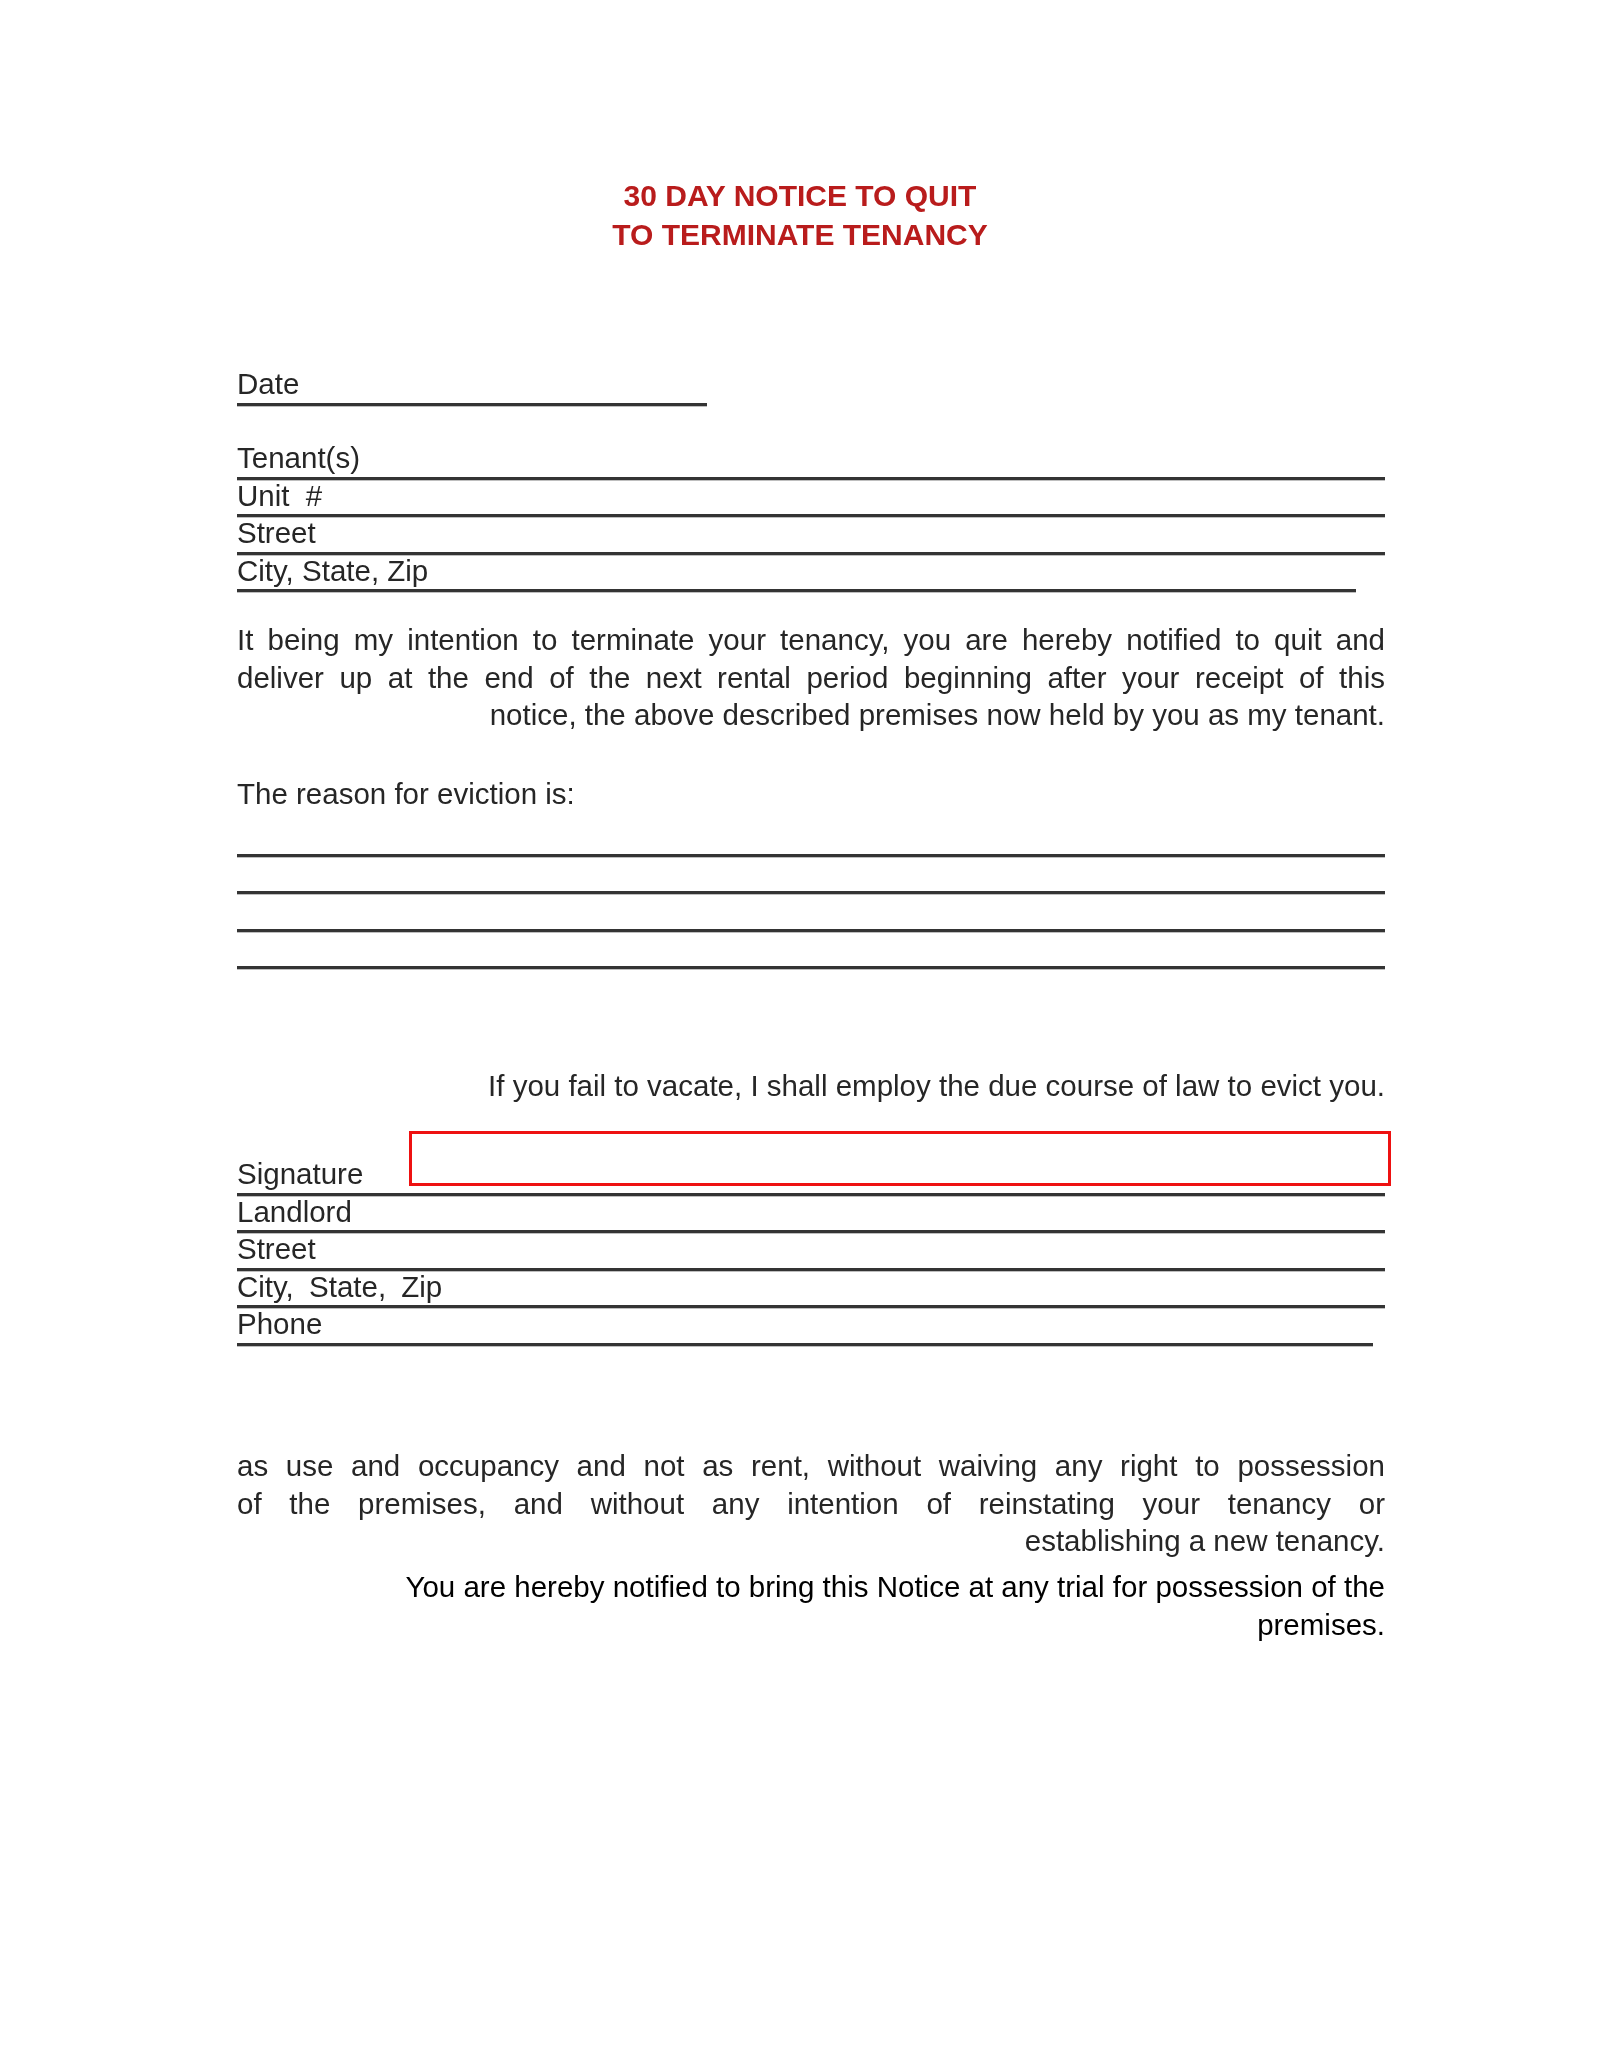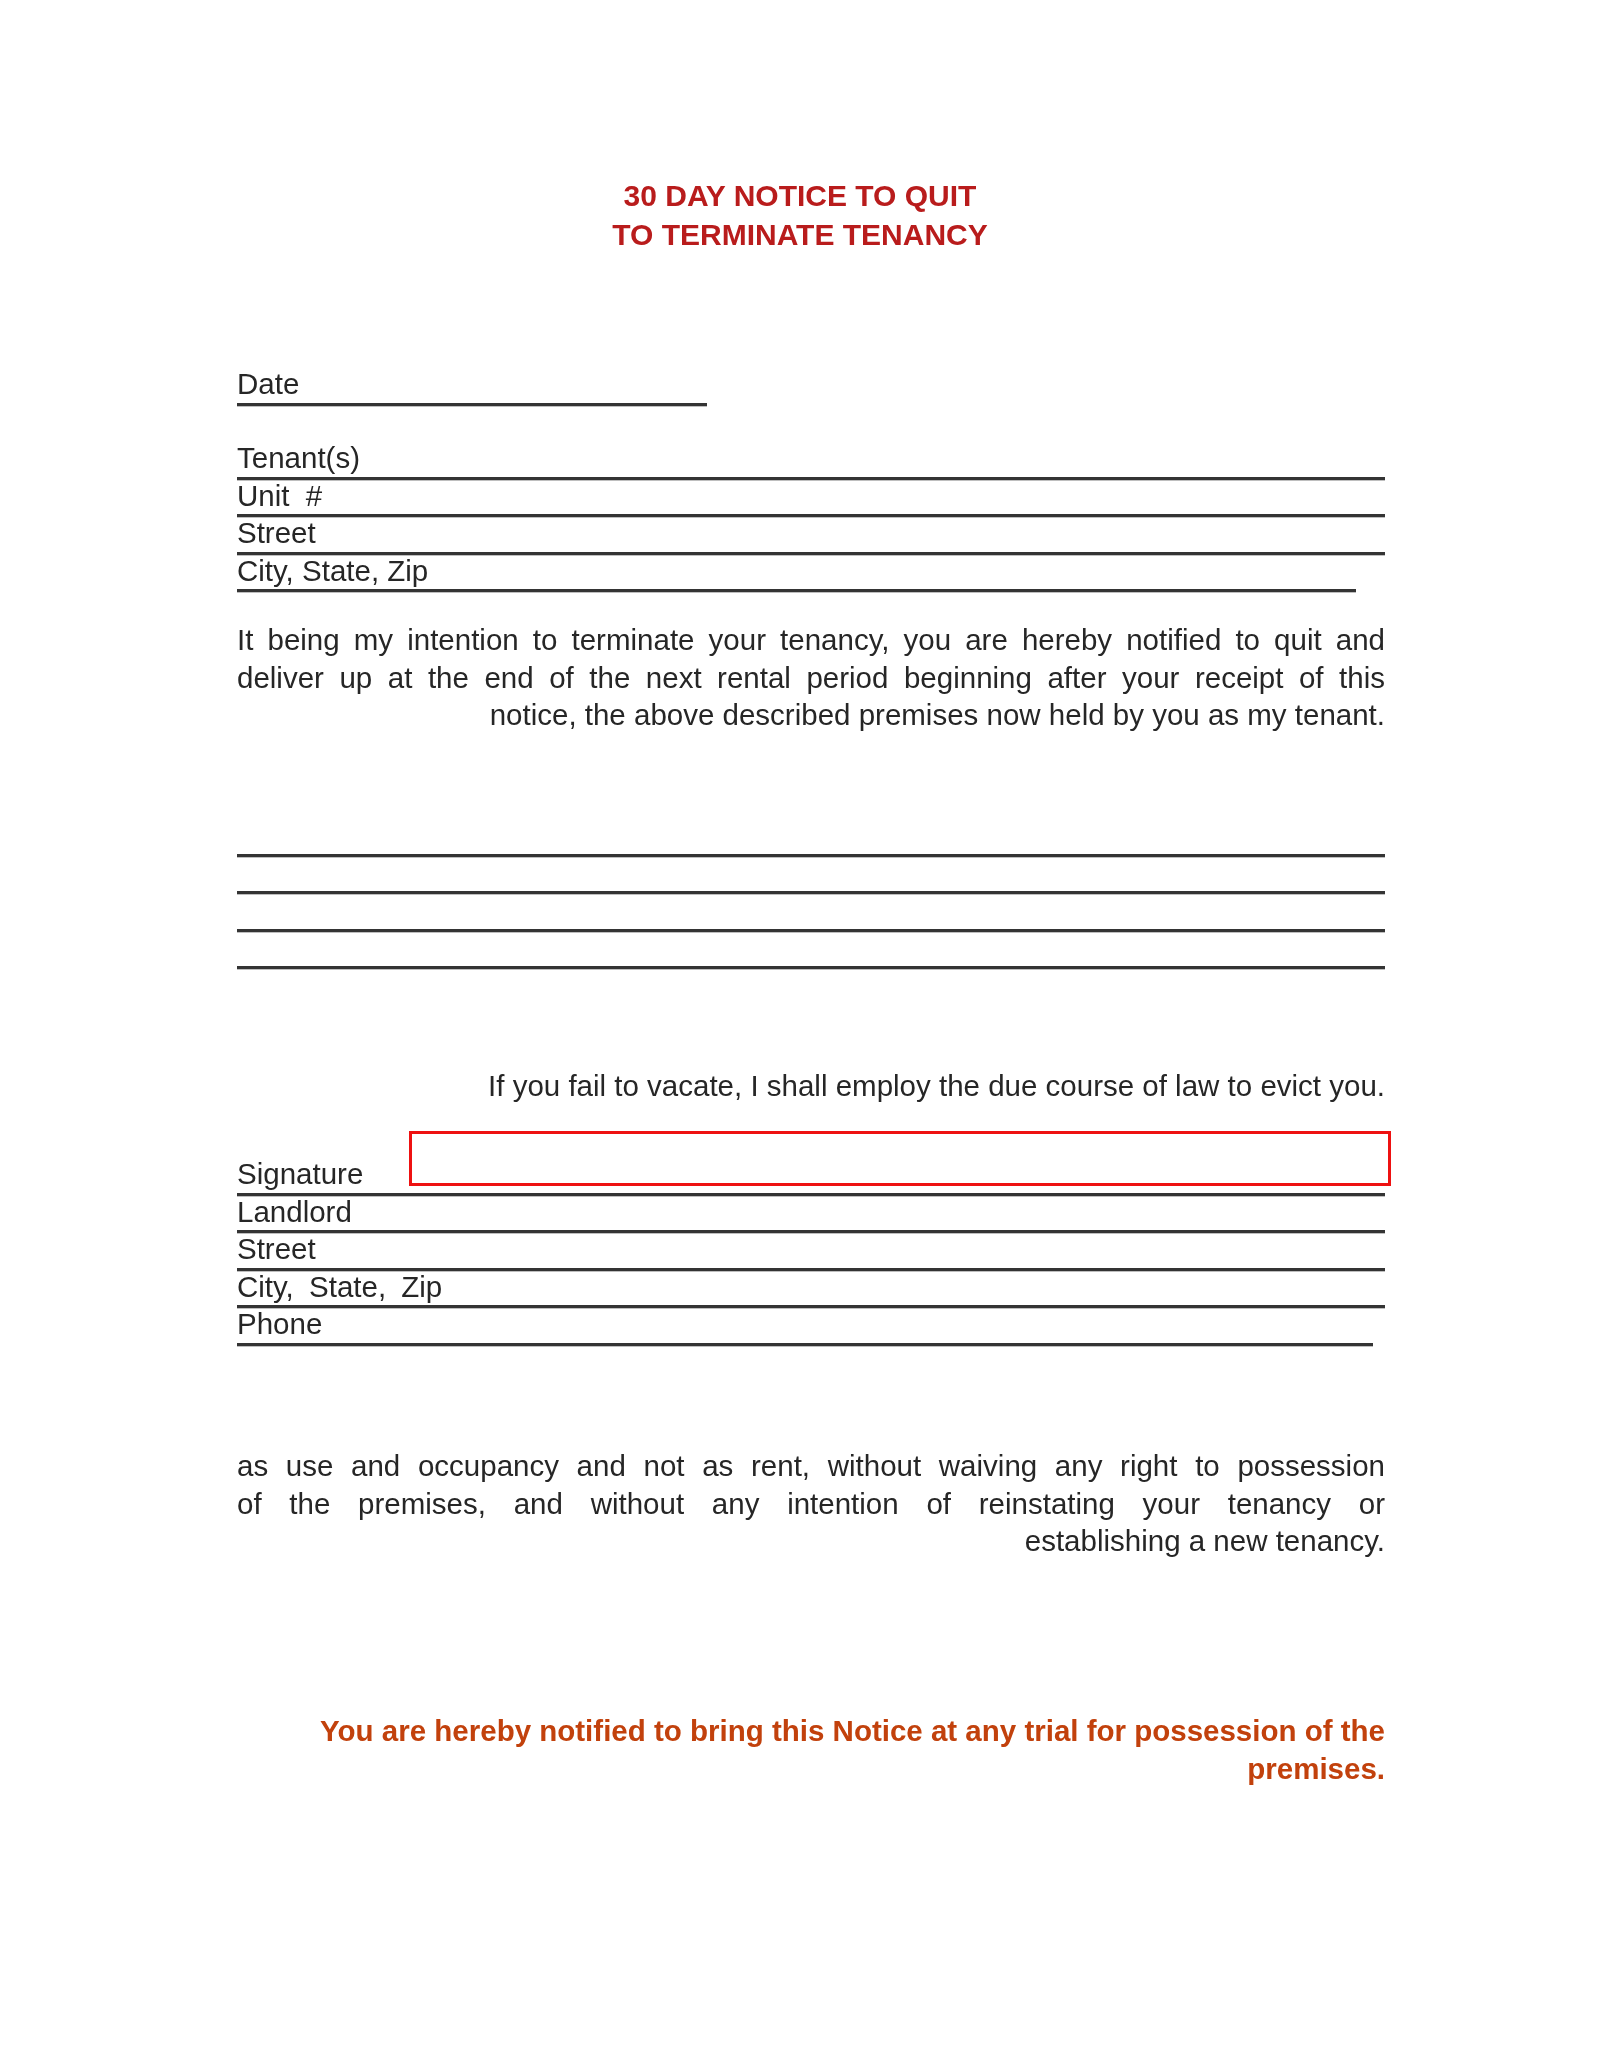--- a/index.html
+++ b/index.html
@@ -79,21 +79,21 @@
   .res-heading {
     top:1405px; left:0; width:1600px;
     text-align:center;
   }
   .res-heading span {
     text-decoration:underline;
     text-underline-offset:7px;
     text-decoration-thickness:2.5px;
   }
   .res-para { top:1447px; }
-  .bold-note { top:1712px; font-weight:700; color:#c2410c; }
+  .bold-note { top:1568px; font-weight:400; color:#000000; }
 </style>
 </head>
 <body>
 
 <div class="page">
 
   <div class="sec doc-title">
     <div>30 DAY NOTICE TO QUIT</div>
     <div>TO TERMINATE TENANCY</div>
   </div>
@@ -121,20 +121,21 @@
       <span class="fill-line trim29"></span>
     </div>
   </div>
 
   <div class="sec para para1">
     <div class="jline">It being my intention to terminate your tenancy, you are hereby notified to quit and</div>
     <div class="jline">deliver up at the end of the next rental period beginning after your receipt of this</div>
     <div class="lline">notice, the above described premises now held by you as my tenant.</div>
   </div>
 
+  <div class="sec reason-label">The reason for eviction is:</div>
 
   <div class="sec reason-lines">
     <div class="blank-row">
       <span class="fill-line"></span>
     </div>
     <div class="blank-row">
       <span class="fill-line"></span>
     </div>
     <div class="blank-row">
       <span class="fill-line"></span>

